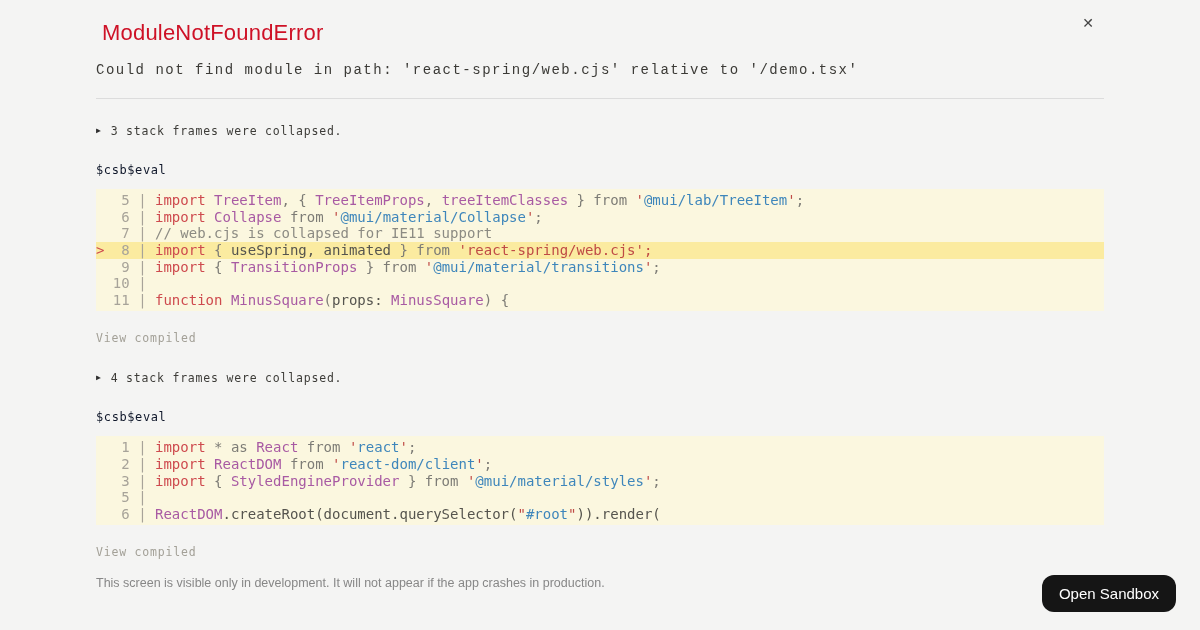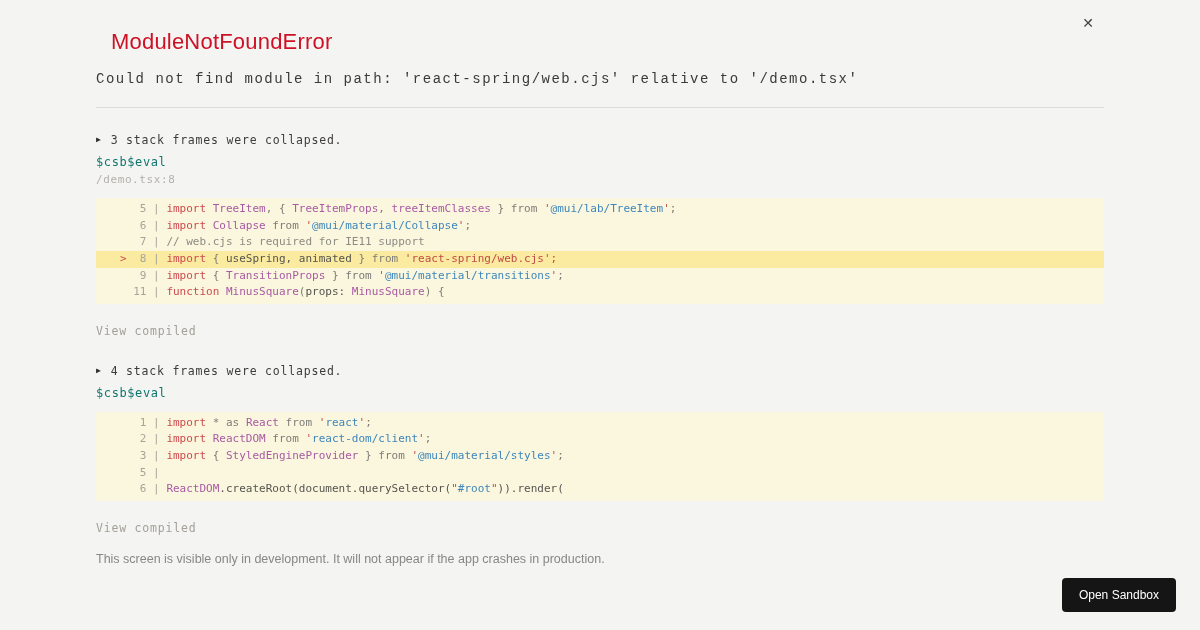--- a/index.html
+++ b/index.html
@@ -6,76 +6,76 @@
     --page-bg:#f4f4f3; --title-red:#ce1126; --text-dark:#3b3a36;
     --code-block-bg:#fbf7df; --highlight-bg:#fbeba0;
     --keyword:#ce4a4e; --identifier:#a85aa3; --string:#3e86bb; --string-quote:#bf4a45;
     --punctuation:#7d7c76; --comment:#8c8b83; --plain-code:#55544e; --line-number:#a7a399;
     --muted:#a3a097; --loc:#b4b1a9; --footer:#878787; --button-bg:#151515;
   }
   *{box-sizing:border-box;}
   html,body{margin:0;padding:0;}
   body{background:var(--page-bg);font-family:"Liberation Sans",sans-serif;}
   .overlay{position:relative;width:1200px;height:630px;padding:14px 96px 0;overflow:hidden;}
-  .title{margin:15px;font-size:22px;line-height:1.15;font-weight:500;color:var(--title-red);letter-spacing:.2px;}
+  .title{margin:6px;font-size:22px;line-height:1.15;font-weight:500;color:var(--title-red);letter-spacing:.2px;}
   .close-btn{position:absolute;top:14px;right:104px;border:none;background:transparent;color:#434343;
     font-size:14px;line-height:1;cursor:pointer;padding:2px;}
   .message{margin-top:17px;font-family:Liberation Mono, monospace;font-size:14px;letter-spacing:1.5px;
     color:var(--text-dark);white-space:pre;}
   .divider{margin-top:20px;border-bottom:1px solid #dcdcdc;width:100%;}
   .collapse-row{margin-top:25px;font-family:"DejaVu Sans Mono",monospace;font-size:11.5px;letter-spacing:.8px;
     color:#3d3c38;cursor:pointer;display:flex;align-items:center;}
   .collapse-arrow{font-size:8px;color:#2f2f2f;margin-right:9px;line-height:1;}
-  .frame-fn{margin-top:8px;font-family:"DejaVu Sans Mono",monospace;font-size:12px;letter-spacing:.6px;color:#0f766e;}
+  .frame-fn{margin-top:25px;font-family:"DejaVu Sans Mono",monospace;font-size:12px;letter-spacing:.6px;color:#0f172a;}
   .frame-loc{margin-top:4px;font-family:"DejaVu Sans Mono",monospace;font-size:11px;letter-spacing:.6px;color:var(--loc);}
   .code-frame{margin-top:12px;background:var(--code-block-bg);padding:3px 0;width:100%;}
-  .code-line{font-family:"DejaVu Sans Mono",monospace;font-size:11px;line-height:16.6px;white-space:pre;
-    padding-left:24px;}
+  .code-line{font-family:"DejaVu Sans Mono",monospace;font-size:14px;line-height:16.6px;white-space:pre;
+    padding-left:0;}
   .code-line.highlight{background:var(--highlight-bg);}
   .tok-mark{color:var(--keyword);}
   .tok-ln{color:var(--line-number);}
   .tok-k{color:var(--keyword);}
   .tok-i{color:var(--identifier);}
   .tok-s{color:var(--string);}
   .tok-q{color:var(--string-quote);}
   .tok-p{color:var(--punctuation);}
   .tok-c{color:var(--comment);}
   .tok-t{color:var(--plain-code);text-align:right;}
   .view-compiled{margin-top:20px;font-family:"DejaVu Sans Mono",monospace;font-size:11.5px;letter-spacing:.8px;
     color:var(--muted);cursor:pointer;display:inline-block;}
   .footer{margin-top:15px;}
   .footer p{margin:0 0 5px;font-size:12.5px;line-height:1.32;color:var(--footer);}
   .open-sandbox{position:absolute;right:24px;bottom:18px;background:var(--button-bg);color:#fff;border:none;
-    border-radius:4px;padding:10px 17px;font-size:12px;font-family:"Liberation Sans",sans-serif;cursor:pointer;}
+    border-radius:12px;padding:10px 17px;font-size:15px;font-family:"Liberation Sans",sans-serif;cursor:pointer;}
 </style>
 </head>
 <body>
 
 <div class="overlay">
   <button class="close-btn">
     <span>✕</span>
   </button>
 
   <h1 class="title">ModuleNotFoundError</h1>
   <div class="message">Could not find module in path: 'react-spring/web.cjs' relative to '/demo.tsx'</div>
   <div class="divider"></div>
 
   <div>
     <div class="collapse-row">
       <span class="collapse-arrow">▶</span>
       <span>3 stack frames were collapsed.</span>
     </div>
     <div class="frame-fn">$csb$eval</div>
-    <div class="frame-loc">/demo.tsx:8</div>
     <div class="code-frame">
         <div class="code-line"><span class="tok-mark"> </span><span class="tok-ln">  5 | </span><span class="tok-k">import</span><span class="tok-p"> </span><span class="tok-i">TreeItem</span><span class="tok-p">, { </span><span class="tok-i">TreeItemProps</span><span class="tok-p">, </span><span class="tok-i">treeItemClasses</span><span class="tok-p"> } from </span><span class="tok-q">'</span><span class="tok-s">@mui/lab/TreeItem</span><span class="tok-q">'</span><span class="tok-p">;</span></div>
         <div class="code-line"><span class="tok-mark"> </span><span class="tok-ln">  6 | </span><span class="tok-k">import</span><span class="tok-p"> </span><span class="tok-i">Collapse</span><span class="tok-p"> from </span><span class="tok-q">'</span><span class="tok-s">@mui/material/Collapse</span><span class="tok-q">'</span><span class="tok-p">;</span></div>
-        <div class="code-line"><span class="tok-mark"> </span><span class="tok-ln">  7 | </span><span class="tok-c">// web.cjs is required for IE11 support</span></div>
+        <div class="code-line"><span class="tok-mark"> </span><span class="tok-ln">  7 | </span><span class="tok-c">// web.cjs is collapsed for IE11 support</span></div>
         <div class="code-line highlight"><span class="tok-mark">&gt;</span><span class="tok-ln">  8 | </span><span class="tok-k">import</span><span class="tok-p"> { </span><span class="tok-t">useSpring, animated</span><span class="tok-p"> } from </span><span class="tok-q">'react-spring/web.cjs'</span><span class="tok-q">;</span></div>
         <div class="code-line"><span class="tok-mark"> </span><span class="tok-ln">  9 | </span><span class="tok-k">import</span><span class="tok-p"> { </span><span class="tok-i">TransitionProps</span><span class="tok-p"> } from </span><span class="tok-q">'</span><span class="tok-s">@mui/material/transitions</span><span class="tok-q">'</span><span class="tok-p">;</span></div>
+        <div class="code-line"><span class="tok-mark"> </span><span class="tok-ln"> 10 | </span></div>
         <div class="code-line"><span class="tok-mark"> </span><span class="tok-ln"> 11 | </span><span class="tok-k">function</span><span class="tok-p"> </span><span class="tok-i">MinusSquare</span><span class="tok-p">(</span><span class="tok-t">props: </span><span class="tok-i">MinusSquare</span><span class="tok-p">) {</span></div>
       </div>
     <div class="view-compiled">View compiled</div>
   </div>
 
   <div>
     <div class="collapse-row">
       <span class="collapse-arrow">▶</span>
       <span>4 stack frames were collapsed.</span>
     </div>

